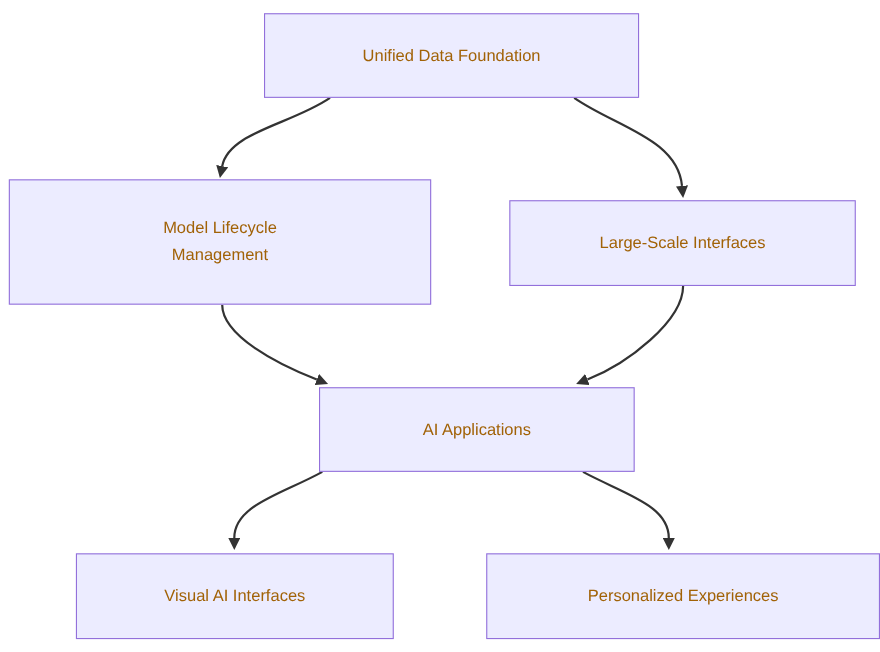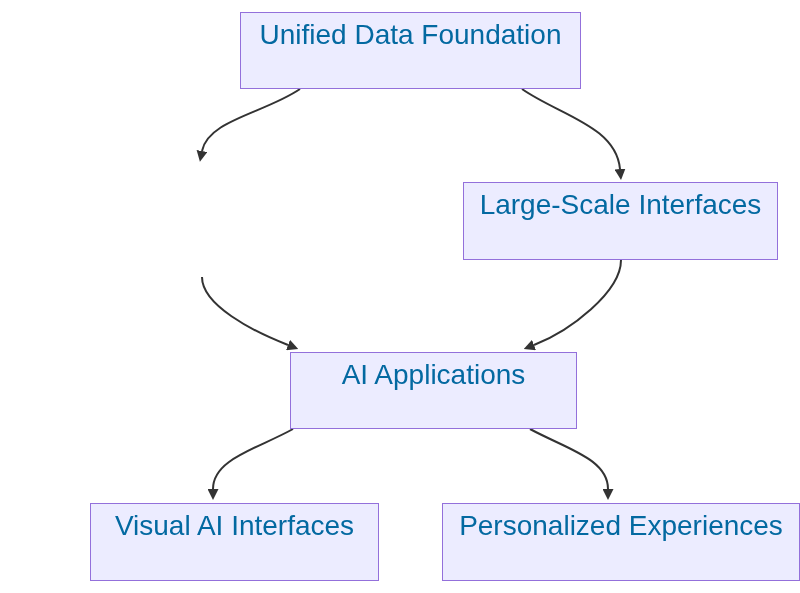--- a/index.html
+++ b/index.html
@@ -25,35 +25,36 @@
   .edge-path {
     fill: none;
     stroke: #333333;
     stroke-width: 2px;
   }
   .node {
     position: absolute;
     box-sizing: border-box;
     background: #ECECFF;
     border: 1px solid #9370DB;
-    color: #0369a1;
+    color: #a16207;
     display: flex;
+    align-items: center;
     justify-content: center;
     text-align: center;
-    font-size: 28px;
+    font-size: 15px;
     line-height: 1.6;
   }
   .node-label {
     white-space: pre-line;
   }
   #node-unified   { left: 240px; top: 12px;  width: 341px; height: 77px;  }
   #node-model     { left: 8px;   top: 163px; width: 384px; height: 114px; }
   #node-analytics { left: 463px; top: 182px; width: 315px; height: 78px;  }
   #node-ai        { left: 290px; top: 352px; width: 287px; height: 77px;  }
-  #node-visual    { left: 69px;  top: 503px; width: 289px; height: 78px; margin-left: 21px;  }
+  #node-visual    { left: 69px;  top: 503px; width: 289px; height: 78px;  }
   #node-personal  { left: 430px; top: 503px; width: 358px; height: 78px; margin-left: 12px;  }
 </style>
 </head>
 <body>
 
 <div class="canvas">
 
   <svg class="edges-layer" width="800" height="593" viewBox="0 0 800 593" xmlns="http://www.w3.org/2000/svg">
     <defs>
       <marker id="arrowhead" viewBox="0 0 11 11" refX="0" refY="5.5" markerUnits="userSpaceOnUse" markerWidth="11" markerHeight="11" orient="auto">
@@ -65,20 +66,24 @@
     <path class="edge-path" d="M202,277 C202,305 252,331 288,345" marker-end="url(#arrowhead)"></path>
     <path class="edge-path" d="M621,260 C621,292 570,331 534,345" marker-end="url(#arrowhead)"></path>
     <path class="edge-path" d="M293,429 C257,449 213,459 213,489" marker-end="url(#arrowhead)"></path>
     <path class="edge-path" d="M530,429 C567,449 608,459 608,489" marker-end="url(#arrowhead)"></path>
   </svg>
 
   <div class="node" id="node-unified">
     <span class="node-label">Unified Data Foundation</span>
   </div>
 
+  <div class="node" id="node-model">
+    <span class="node-label">Model Lifecycle
+Management</span>
+  </div>
 
   <div class="node" id="node-analytics">
     <span class="node-label">Large-Scale Interfaces</span>
   </div>
 
   <div class="node" id="node-ai">
     <span class="node-label">AI Applications</span>
   </div>
 
   <div class="node" id="node-visual">

